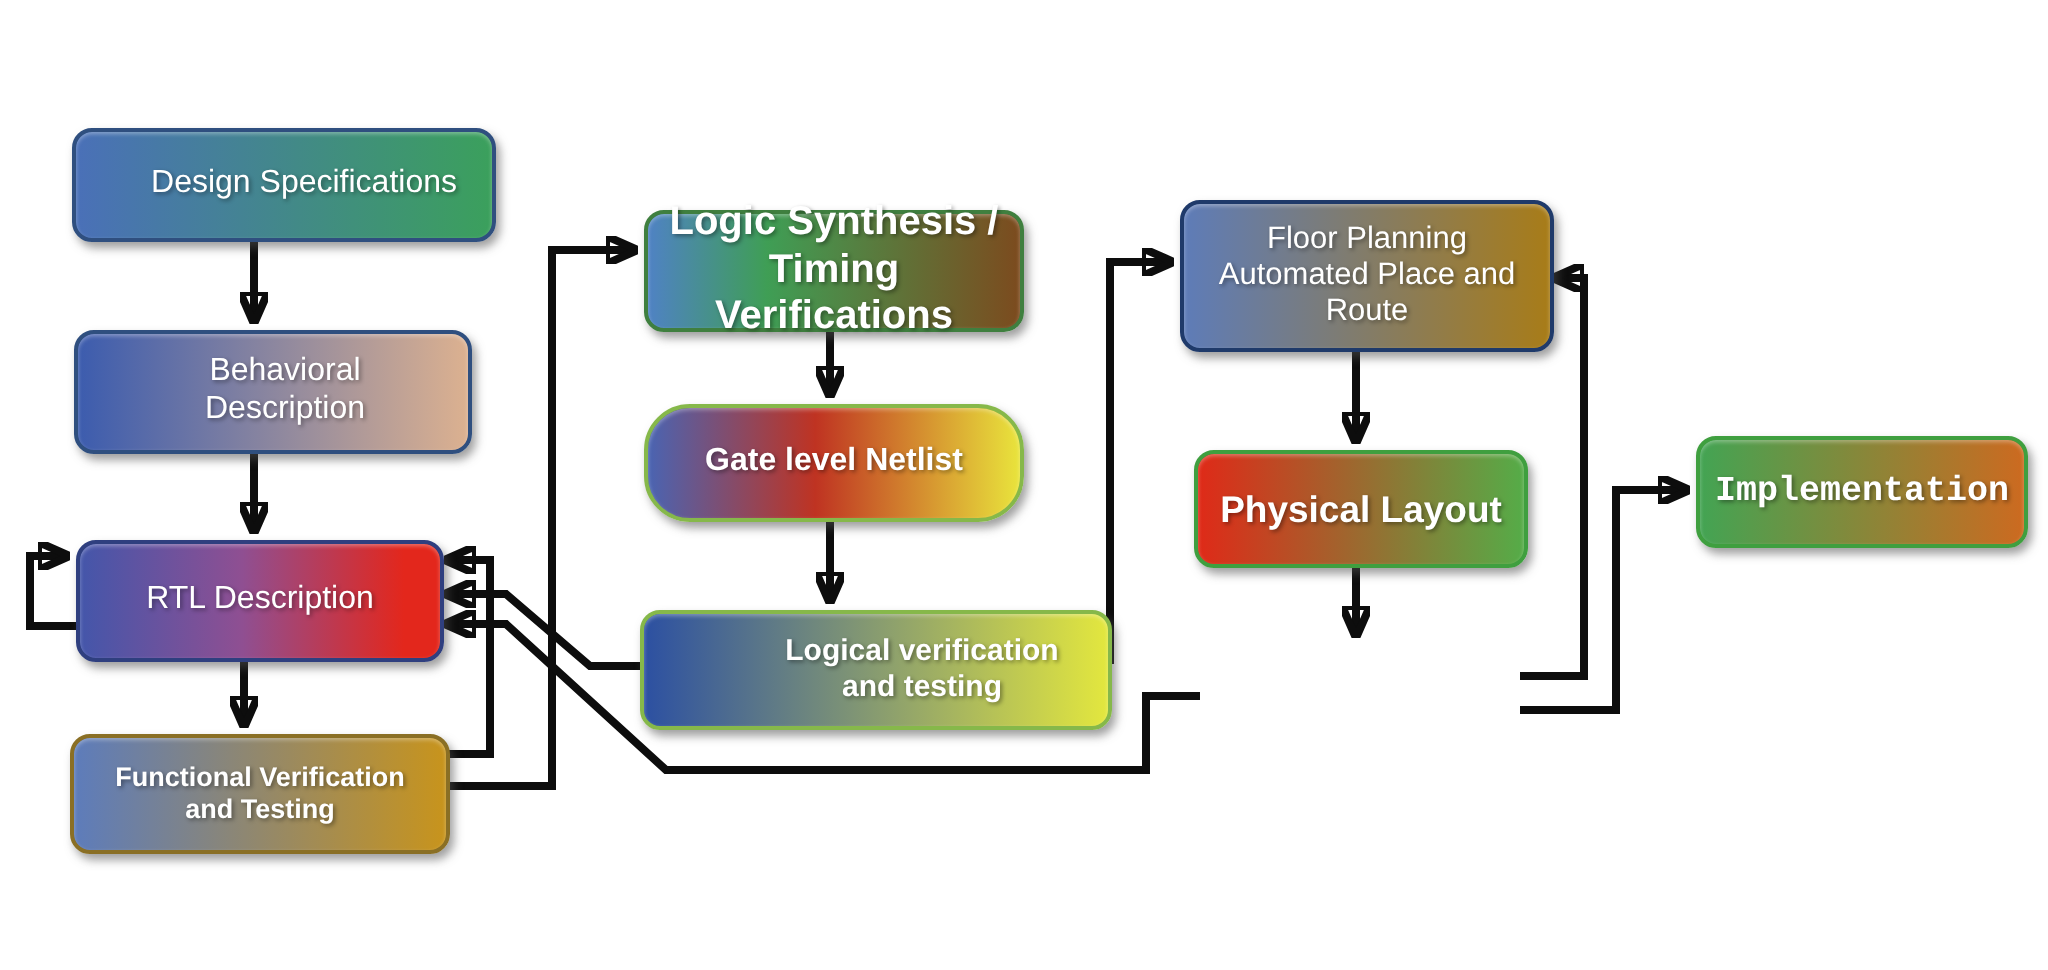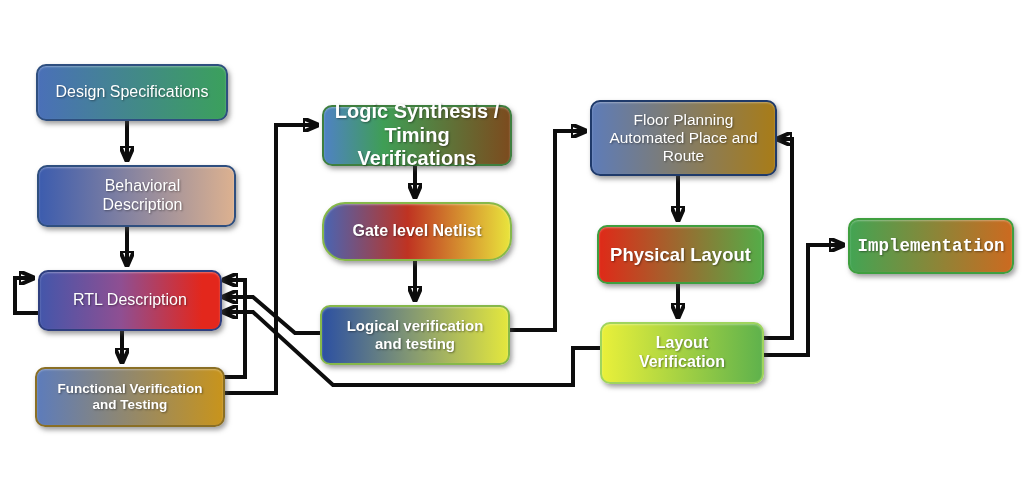--- a/index.html
+++ b/index.html
@@ -11,27 +11,27 @@
   .edges path{fill:none;stroke:#0d0d0d;stroke-width:4;}
   .node{
     position:absolute;display:flex;align-items:center;justify-content:center;
     border:2px solid #444;border-radius:10px;
     box-shadow:2px 3px 5px rgba(80,80,80,0.55), inset 0 1px 2px rgba(255,255,255,0.35);
     color:#ffffff;text-align:center;
     text-shadow:1px 1px 2px rgba(0,0,0,0.4);
   }
   .lbl{white-space:pre-line;line-height:1.18;padding:0 4px;}
   
-  .n-ds  {left:36px;  top:64px;  width:188px; height:53px; font-size:16px;   font-weight:400;}
+  .n-ds  {left:36px;  top:64px;  width:188px; height:53px; font-size:16px;   font-weight:400;padding-left:20px;}
   .n-bd  {left:37px;  top:165px; width:183px; height:58px; font-size:16px;   font-weight:400;padding-left:12px;}
   .n-rtl {left:38px;  top:270px; width:180px; height:57px; font-size:16px;   font-weight:400;text-align:center;}
   .n-fvt {left:35px;  top:367px; width:186px; height:56px; font-size:13.5px; font-weight:700;}
   .n-ls  {left:322px; top:105px; width:186px; height:57px; font-size:20px; font-weight:700;}
   .n-gn  {left:322px; top:202px; width:186px; height:55px; font-size:16px;   font-weight:700;}
-  .n-lvt {left:320px; top:305px; width:186px; height:56px; font-size:15px;   font-weight:700;}
+  .n-lvt {left:320px; top:305px; width:186px; height:56px; font-size:15px;   font-weight:700;padding-left:46px;}
   .n-fp  {left:590px; top:100px; width:183px; height:72px; font-size:15.5px; font-weight:400;}
   .n-pl  {left:597px; top:225px; width:163px; height:55px; font-size:18.5px; font-weight:700;}
   .n-lv  {left:600px; top:322px; width:160px; height:58px; font-size:16px;   font-weight:700;}
   .n-imp {left:848px; top:218px; width:162px; height:52px; font-size:17.5px; font-weight:700;font-family:Liberation Mono, monospace;}
 </style>
 </head>
 <body>
 
 <div class="canvas">
 
@@ -84,21 +84,17 @@
 and testing</span>
     </div>
   <div class="node n-fp" style="background: linear-gradient(90deg, rgb(94, 124, 184) 0%, rgb(168, 124, 24) 100%); border-color: rgb(31, 58, 106);">
       <span class="lbl">Floor Planning
 Automated Place and
 Route</span>
     </div>
   <div class="node n-pl" style="background: linear-gradient(90deg, rgb(223, 42, 24) 0%, rgb(85, 172, 72) 100%); border-color: rgb(63, 159, 63);">
       <span class="lbl">Physical Layout</span>
     </div>
-  <div class="node n-lv" style="background: linear-gradient(90deg, rgb(233, 240, 58) 0%, rgb(95, 178, 76) 100%); border-color: rgb(159, 212, 95);">
-      <span class="lbl">Layout
-Verification</span>
-    </div>
   <div class="node n-imp" style="background: linear-gradient(90deg, rgb(67, 164, 83) 0%, rgb(204, 106, 32) 100%); border-color: rgb(63, 159, 63);">
       <span class="lbl">Implementation</span>
     </div>
 
 </div>
 
 </body></html>

